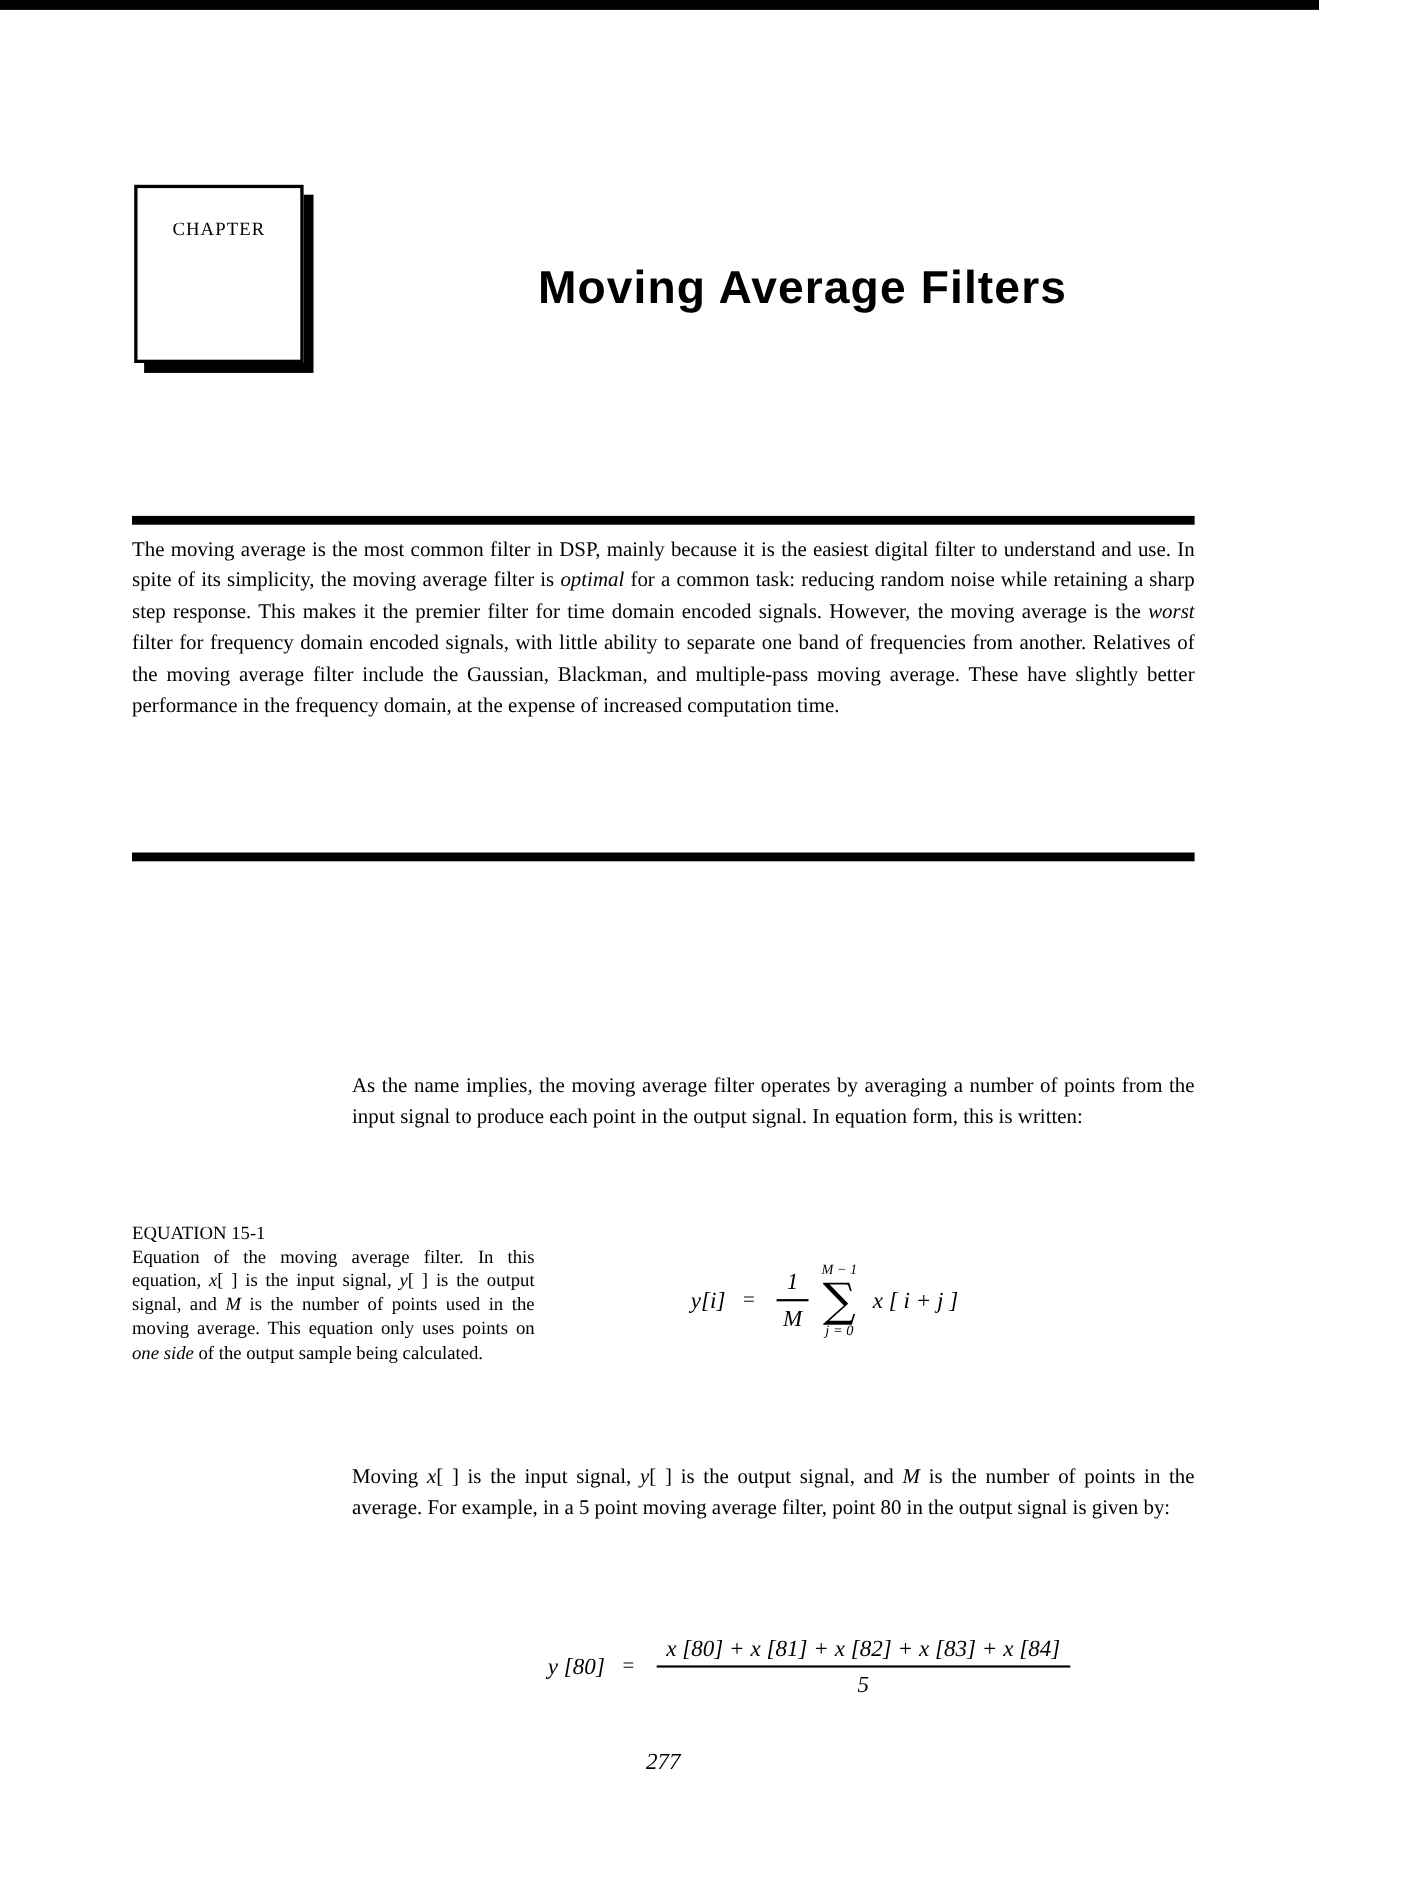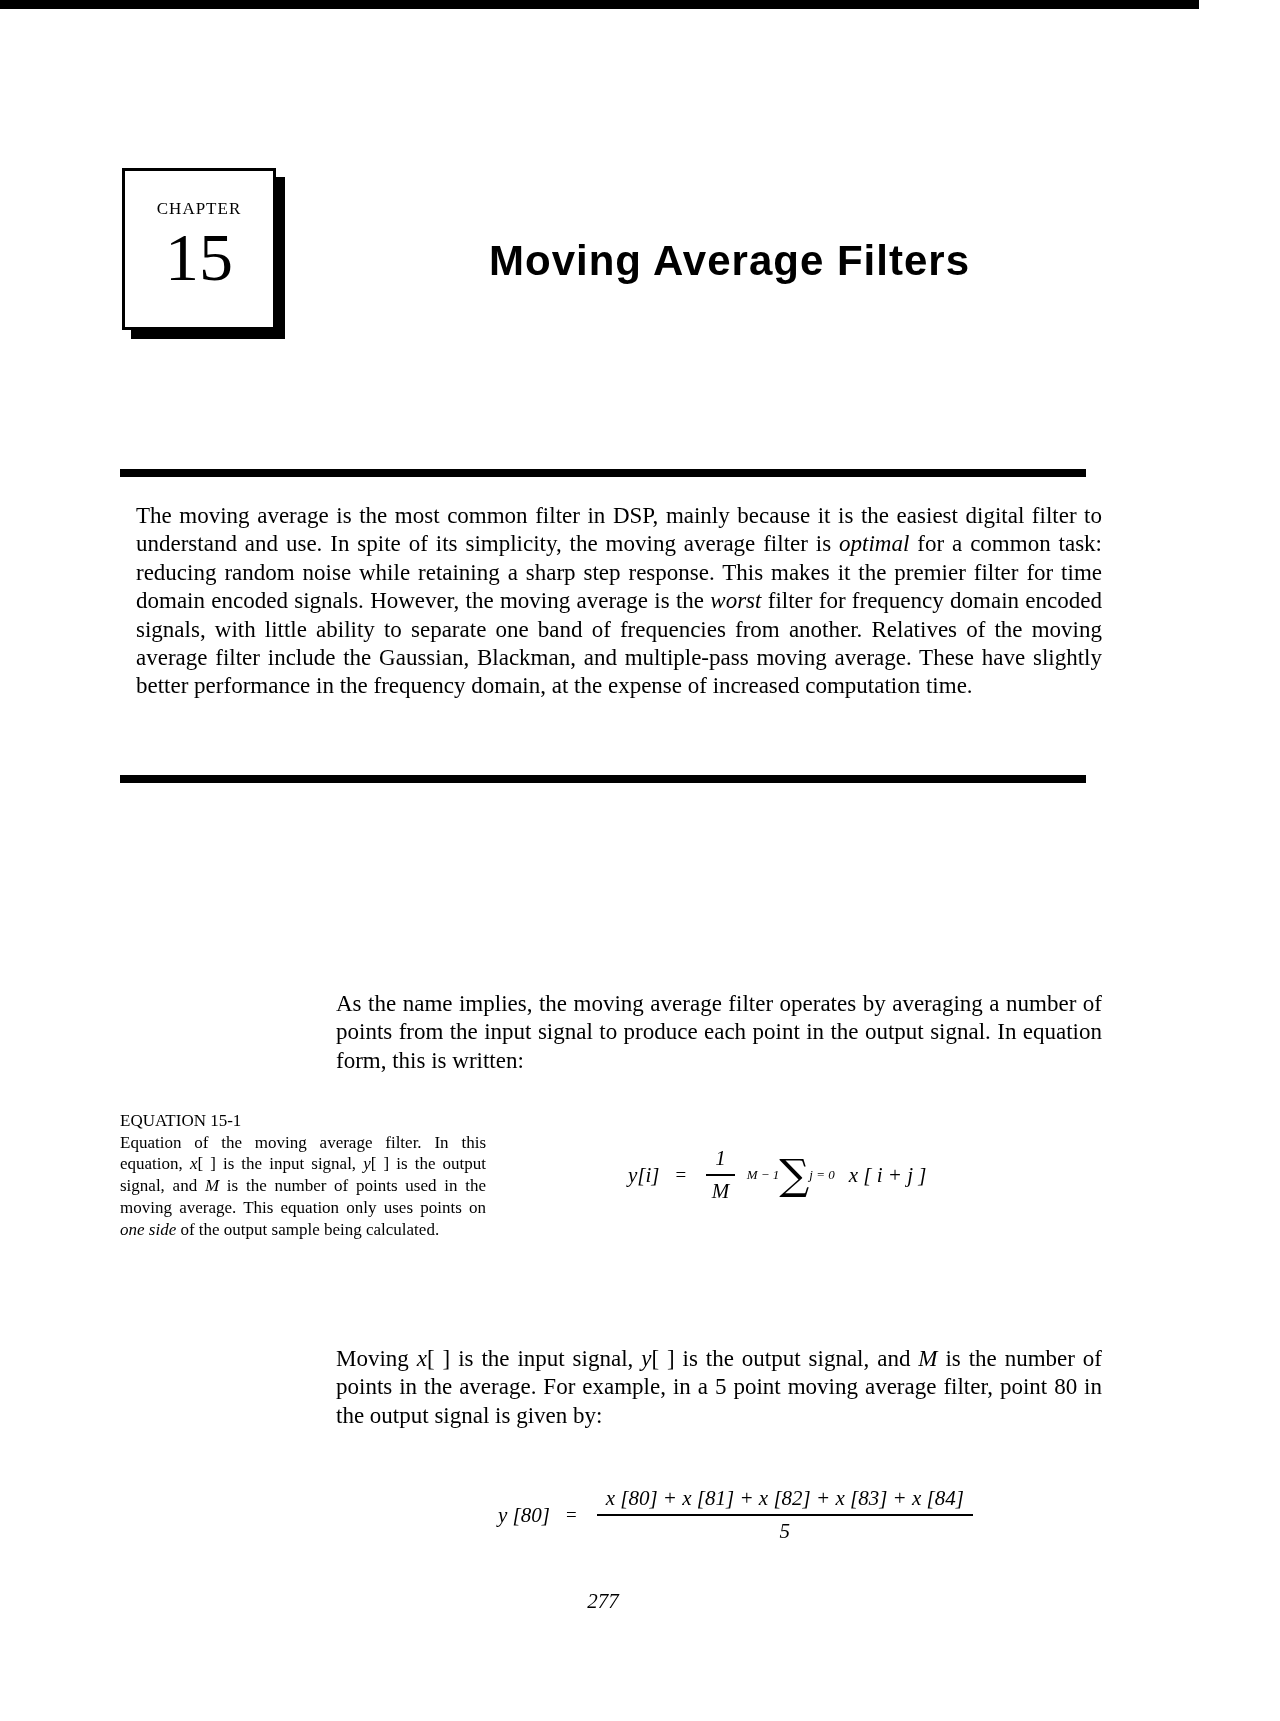--- a/index.html
+++ b/index.html
@@ -38,22 +38,22 @@
     font-weight: bold; font-size: 42px; letter-spacing: 1px;
     white-space: nowrap;
   }
   .rule {
     position: absolute; left: 120px; width: 966px; height: 8px;
     background: #000000;
   }
   .rule-1 { top: 469px; }
   .rule-2 { top: 775px; }
   .body-text {
-    font-size: 23px; line-height: 28.4px; text-align: justify;
-    margin: 16px;
+    font-size: 19px; line-height: 28.4px; text-align: justify;
+    margin: 0;
   }
   .intro { position: absolute; left: 120px; top: 486px; width: 966px; }
   .it { font-style: italic; }
   .section-heading {
     position: absolute; left: 120px; top: 901px; margin: 0;
     font-family: "Liberation Sans", sans-serif;
     font-weight: bold; font-size: 30px; letter-spacing: 0.5px;
     white-space: nowrap;
   }
   .para-1 { position: absolute; left: 320px; top: 974px; width: 766px; }
@@ -66,21 +66,21 @@
     font-size: 21px; font-style: italic;
     display: flex; align-items: center;
   }
   .eq1 { position: absolute; left: 628px; top: 1146px; }
   .eq2 { position: absolute; left: 498px; top: 1486px; }
   .math .lhs { margin-right: 16px; white-space: nowrap; text-align: right; }
   .math .eq-sign { margin-right: 20px; font-style: normal; font-size: 19px; }
   .frac { display: inline-block; text-align: center; vertical-align: middle; }
   .frac .num { display: block; border-bottom: 2px solid #000000; padding: 0 9px 3px 9px; white-space: nowrap; }
   .frac .den { display: block; padding-top: 3px; }
-  .sum { display: inline-flex; flex-direction: row; align-items: center; margin: 0 4px 0 12px; }
+  .sum { display: inline-flex; flex-direction: column; align-items: center; margin: 0 4px 0 12px; }
   .sum .lim { font-size: 13px; line-height: 1.25; white-space: nowrap; }
   .sum .sigma {
     font-size: 42px; line-height: 0.95; font-style: normal;
     font-family: "DejaVu Serif", "DejaVu Sans", serif;
   }
   .eq1 .term { margin-left: 10px; white-space: nowrap; }
   .para-2 { position: absolute; left: 320px; top: 1329px; width: 766px; }
   .page-number {
     position: absolute; left: 120px; top: 1589px; width: 966px;
     text-align: center; font-size: 21px; font-style: italic; margin: 0;
@@ -88,21 +88,20 @@
 </style>
 </head>
 <body>
 
 <div class="page">
 
   <div class="scan-edge-top"></div>
 
   <div class="chapter-box">
     <span class="chapter-label">CHAPTER</span>
-    <span class="chapter-number">15</span>
   </div>
 
   <h1 class="page-title">Moving Average Filters</h1>
 
   <div class="rule rule-1"></div>
 
   <p class="body-text intro"><span>The moving average is the most common filter in DSP, mainly because it is the easiest digital filter to understand and use.  In spite of its simplicity, the moving average filter is </span><span class="it">optimal</span><span> for a common task: reducing random noise while retaining a sharp step response.  This makes it the premier filter for time domain encoded signals.  However, the moving average is the </span><span class="it">worst</span><span> filter for frequency domain encoded signals, with little ability to separate one band of frequencies from another.  Relatives of the moving average filter include the Gaussian, Blackman, and multiple-pass moving average.  These have slightly better performance in the frequency domain, at the expense of increased computation time.</span></p>
 
   <div class="rule rule-2"></div>
 

